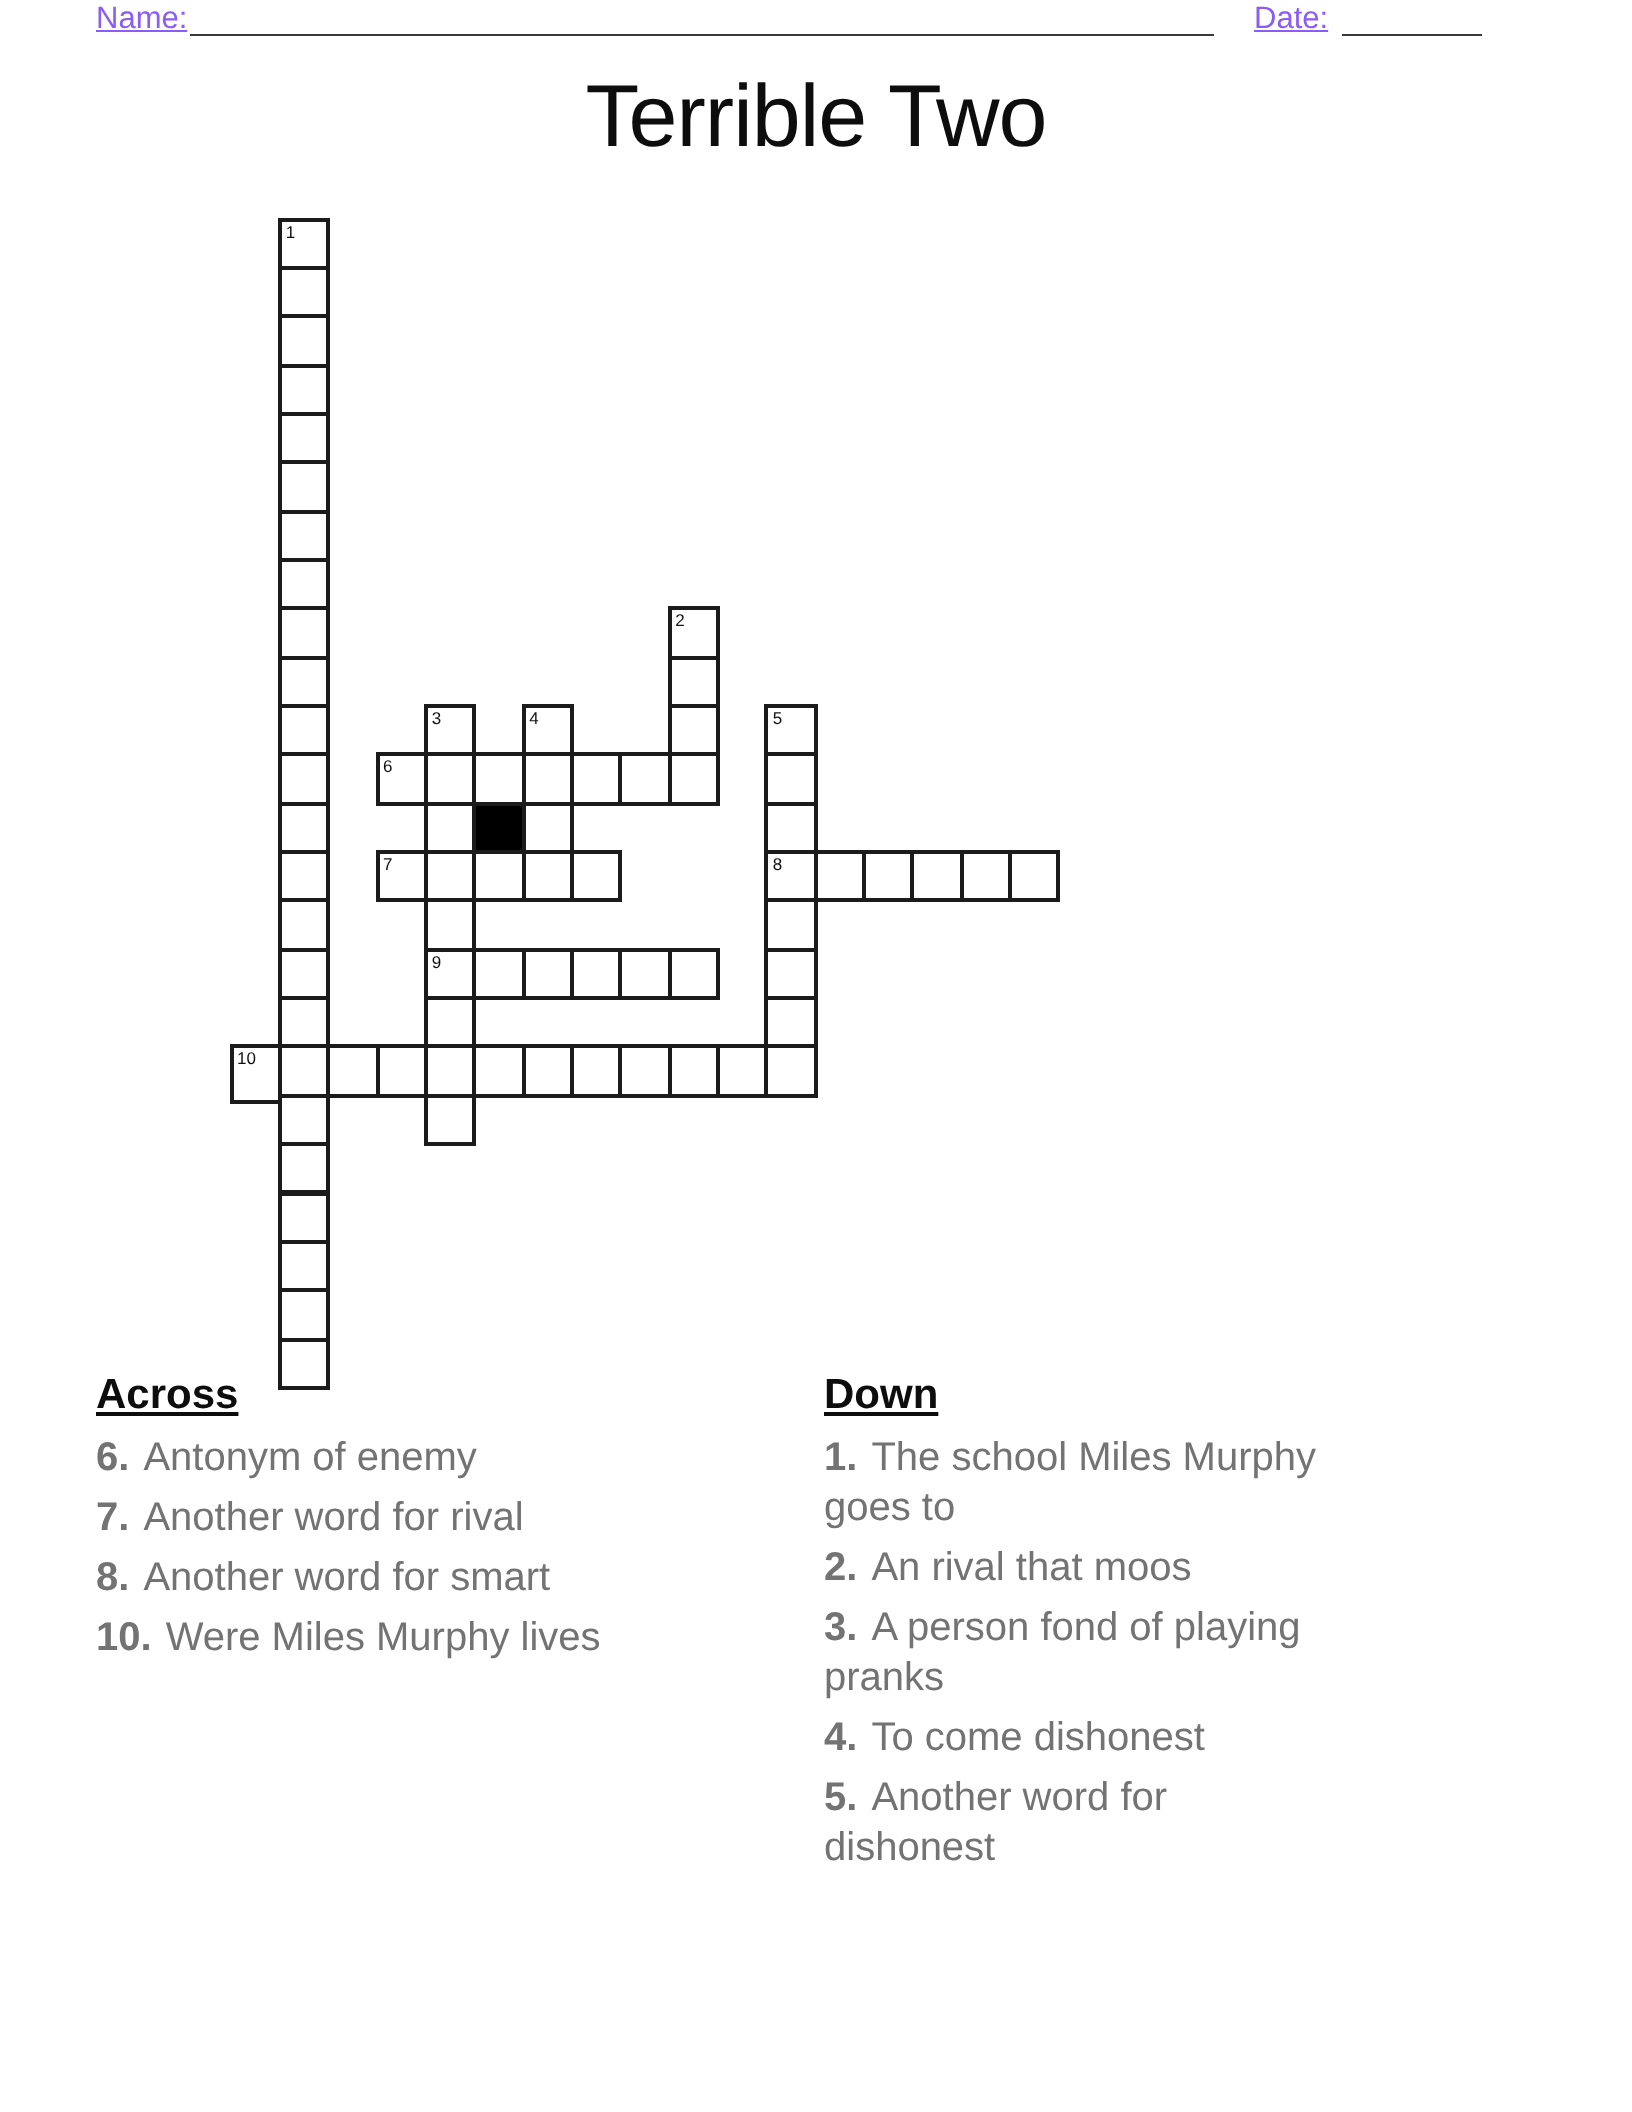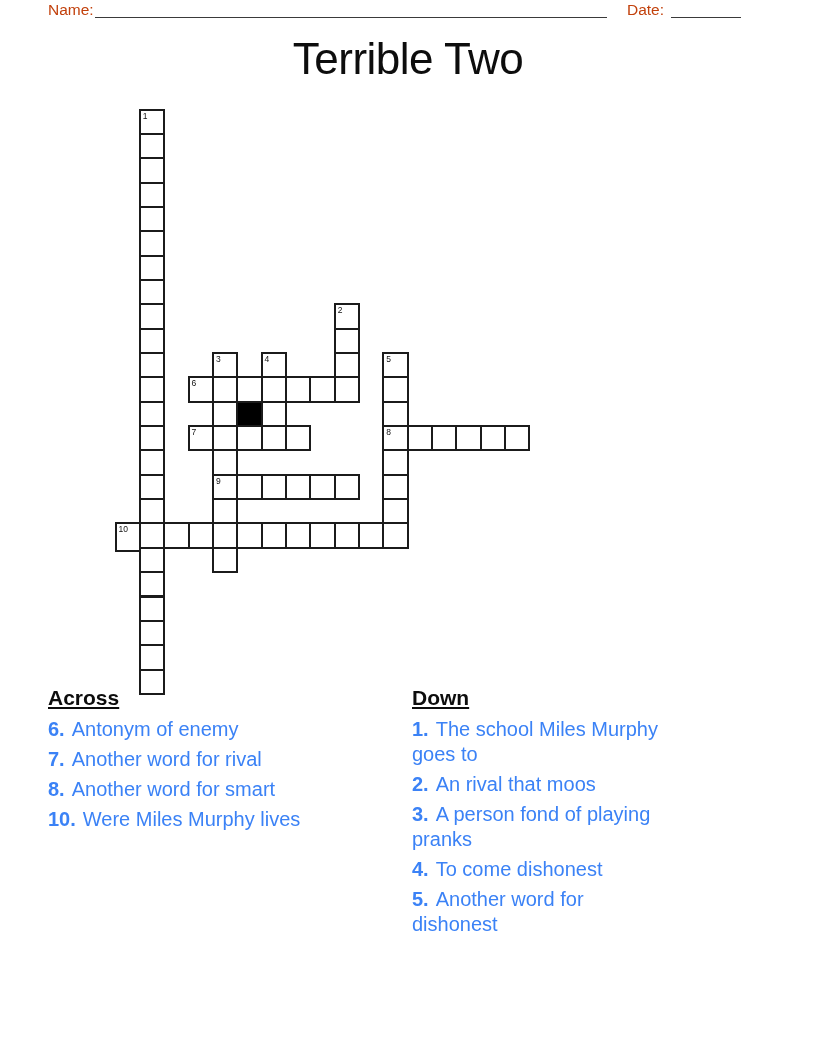--- a/index.html
+++ b/index.html
@@ -1,21 +1,21 @@
 <!DOCTYPE html>
 <html><head>
 <meta charset="utf-8">
 <style>
   html,body{margin:0;padding:0;}
   body{
     width:816px;height:1056px;position:relative;background:#ffffff;color:#000;
     font-family:"Liberation Sans", sans-serif;overflow:hidden;
   }
   
-  .hdr-label{position:absolute;top:1px;font-size:15.5px;line-height:18px;color:#c2410c;}
+  .hdr-label{position:absolute;top:1px;font-size:15.5px;line-height:18px;color:#8b5cf6;text-decoration:underline;}
   .blank-line{position:absolute;top:16.5px;height:0;border-bottom:1.6px solid #3a3a3a;}
   #name-label{left:48px;}
   #name-line{left:95px;width:512px;}
   #date-label{left:627px;text-align:center;}
   #date-line{left:671px;width:70px;}
   
   h1.title{
     position:absolute;top:34px;left:0;width:816px;margin:0;text-align:center;
     font-size:44px;font-weight:400;letter-spacing:-.5px;color:#0d0d0d;
   }
@@ -29,21 +29,21 @@
     position:absolute;top:0;left:2px;font-size:8.5px;line-height:10px;color:#111;
     font-family:"Liberation Sans", sans-serif;
   }
   
   .clues{position:absolute;top:685px;}
   .clues h2{
     margin:0 0 7px 0;font-size:21px;line-height:25px;font-weight:700;
     text-decoration:underline;color:#0d0d0d;
   }
   .clues ul{margin:0;padding:0;list-style:none;}
-  .clues li{font-size:20px;line-height:25px;margin:0 0 5px 0;color:#3b82f6;}
+  .clues li{font-size:20px;line-height:25px;margin:0 0 5px 0;color:#737373;}
   .clues .num{font-weight:700;margin-right:7px;}
   .clues .txt{white-space:pre-line;}
   .across{left:48px;width:352px;}
   .down{left:412px;width:340px;}
 </style>
 </head>
 <body>
 
 <span id="name-label" class="hdr-label">Name:</span>
 <div id="name-line" class="blank-line"></div>

